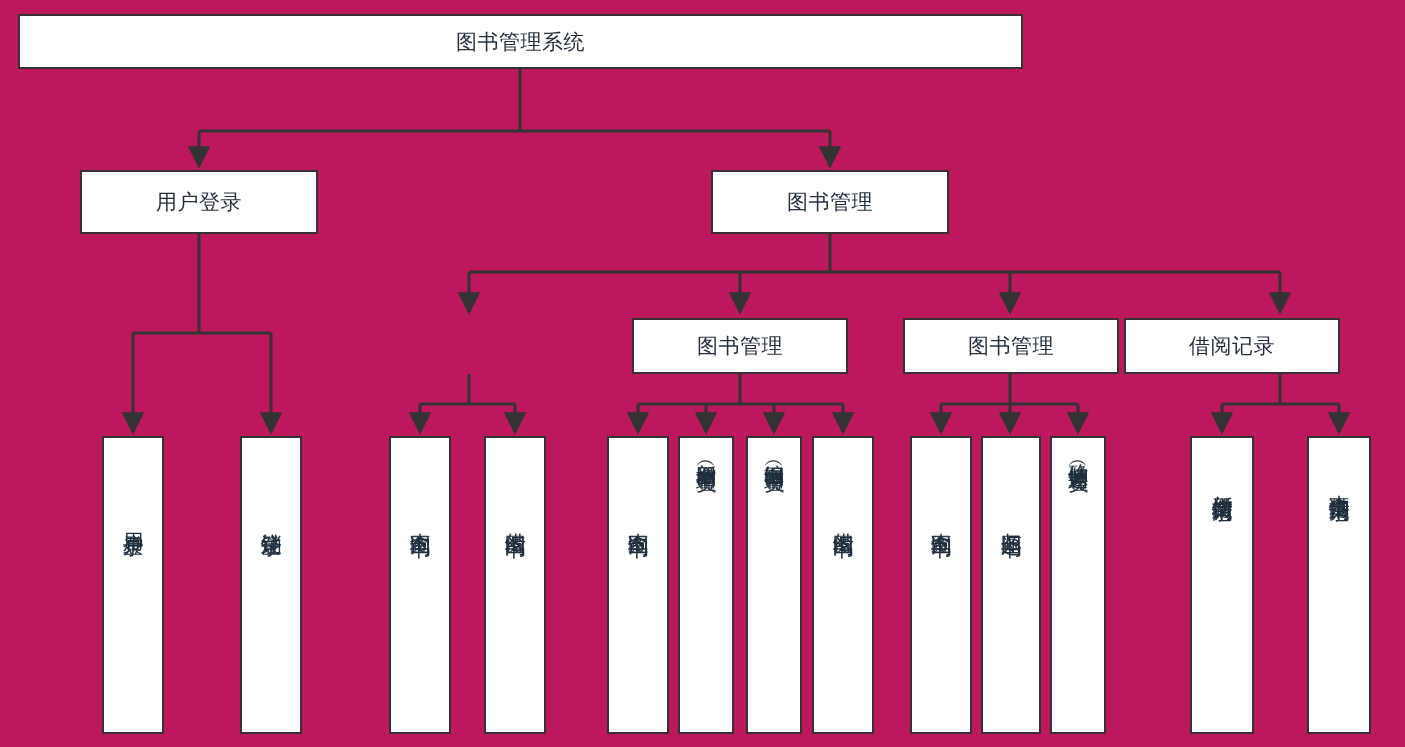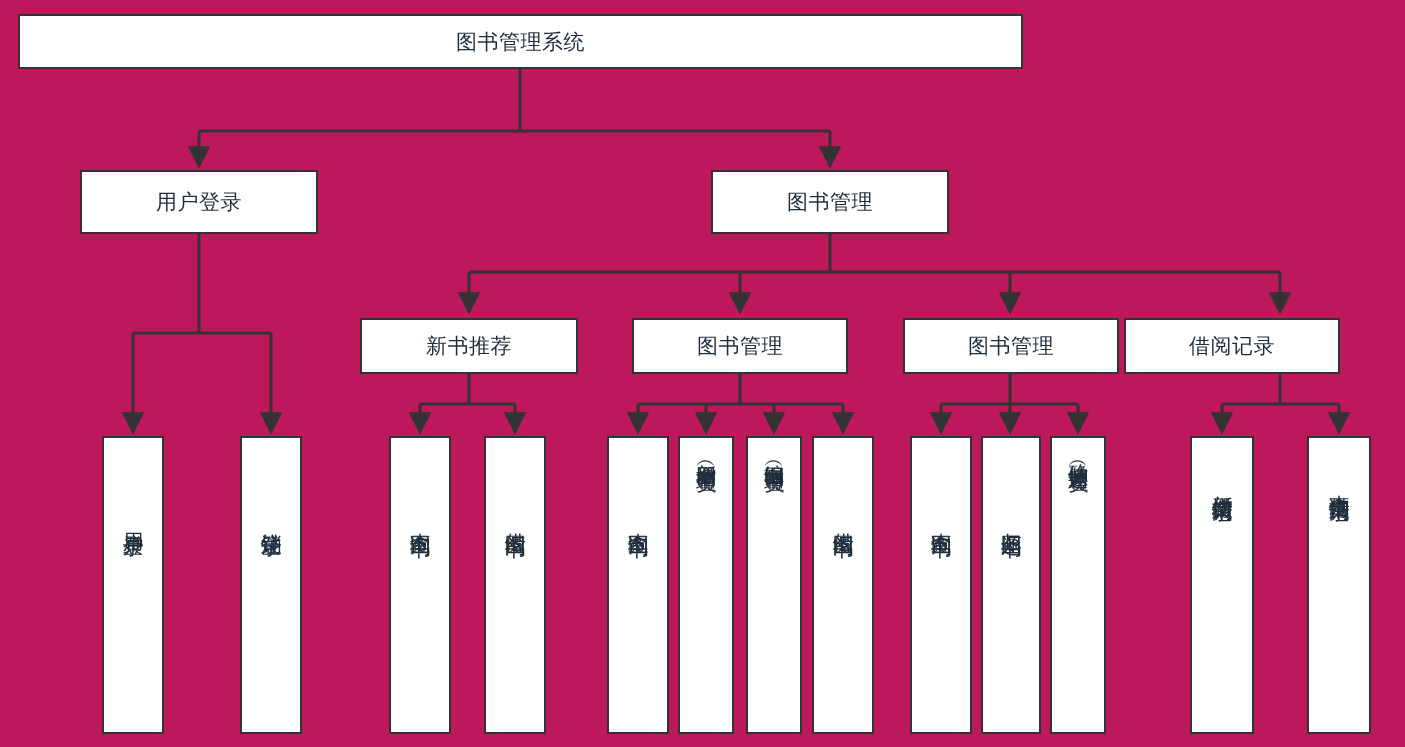--- a/index.html
+++ b/index.html
@@ -133,23 +133,20 @@
     <span class="label">图书管理系统</span>
   </div>
 
   <div class="node horiz" style="left:80px; top:170px; width:238px; height:64px;">
     <span class="label">用户登录</span>
   </div>
   <div class="node horiz" style="left:711px; top:170px; width:238px; height:64px;">
     <span class="label">图书管理</span>
   </div>
 
-  <div class="node horiz" style="left:360px; top:318px; width:218px; height:56px;">
-    <span class="label">新书推荐</span>
-  </div>
   <div class="node horiz" style="left:632px; top:318px; width:216px; height:56px;">
     <span class="label">图书管理</span>
   </div>
   <div class="node horiz" style="left:903px; top:318px; width:216px; height:56px;">
     <span class="label">图书管理</span>
   </div>
   <div class="node horiz" style="left:1124px; top:318px; width:216px; height:56px;">
     <span class="label">借阅记录</span>
   </div>
 

